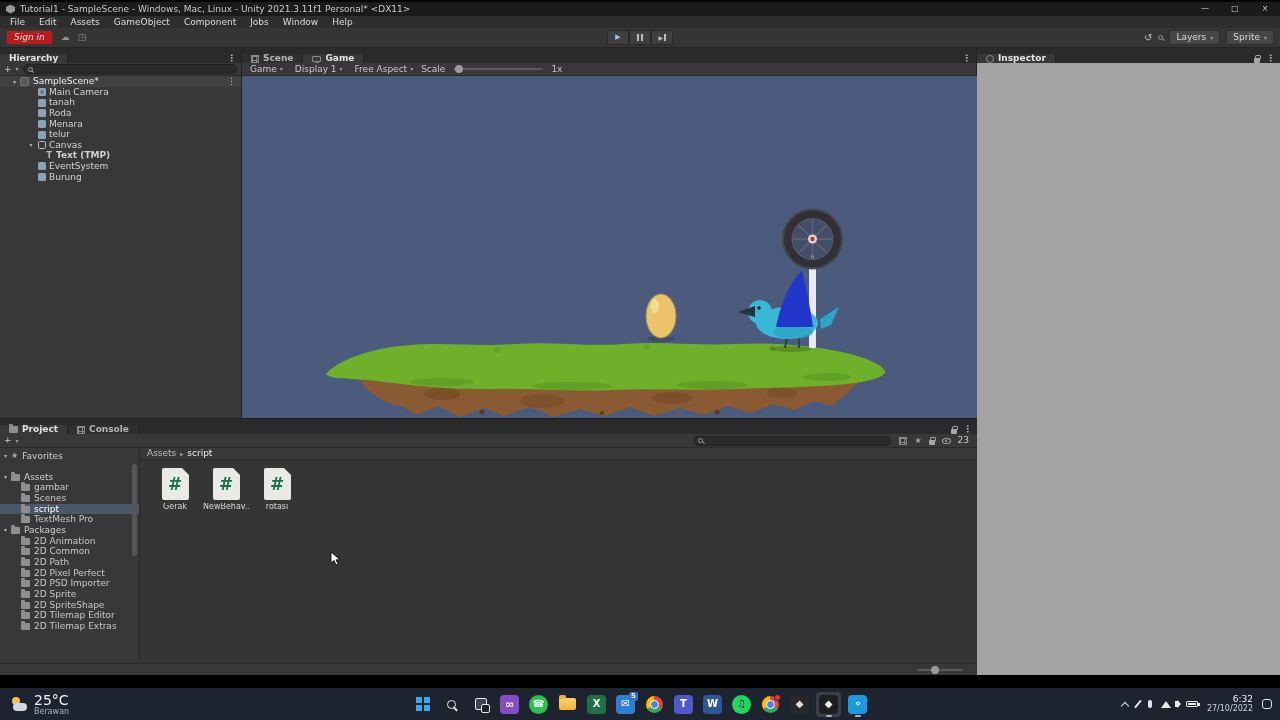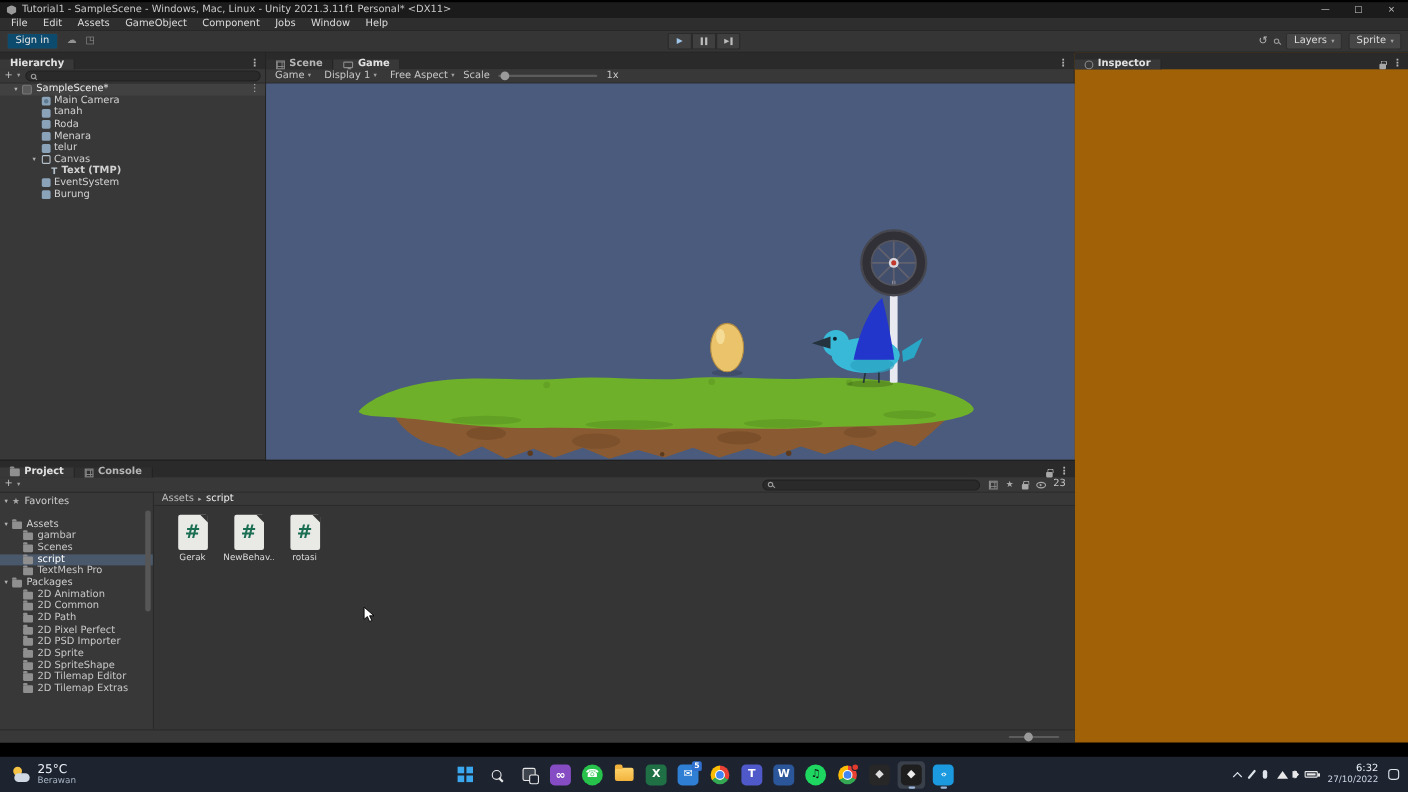--- a/index.html
+++ b/index.html
@@ -12,21 +12,21 @@
   #titlebar .title{color:#c9c9c9;font-size:9px;white-space:nowrap;}
   .win-btns{margin-left:auto;display:flex;height:100%;}
   .win-btn{width:30px;height:100%;display:flex;align-items:center;justify-content:center;color:#c8c8c8;font-size:8px;}
 
   
   #menubar{position:absolute;top:16px;left:0;width:1280px;height:12px;background:#2e2e2e;display:flex;align-items:center;padding-left:3px;}
   .menu-item{padding:0 7px;color:#dcdcdc;height:100%;display:flex;align-items:center;}
 
   
   #toolbar{position:absolute;top:28px;left:0;width:1280px;height:20px;background:#353535;border-bottom:1px solid #232323;display:flex;align-items:center;}
-  .signin{margin-left:6px;background:#0c4a6e;border:1px solid #3a3a3a;border-radius:2px;padding:2px 7px;color:#e4e4e4;}
+  .signin{margin-left:6px;background:#b91c1c;border:1px solid #3a3a3a;border-radius:2px;padding:2px 7px;color:#e4e4e4;font-style:italic;}
   .tool-ico{margin-left:8px;opacity:.55;color:#ddd;font-size:9px;}
   .transport{position:absolute;left:50%;top:2px;transform:translateX(-50%);display:flex;}
   .tp-btn{width:22px;height:15px;background:#3f3f3f;border:1px solid #2a2a2a;display:flex;align-items:center;justify-content:center;}
   .tp-btn:first-child{border-radius:2px 0 0 2px;}
   .tp-btn:last-child{border-radius:0 2px 2px 0;}
   .tp-play{color:#9fc5e8;font-size:7px;}
   .pbar{width:2px;height:7px;background:#bdbdbd;margin:0 1px;display:inline-block;}
   .step-g{color:#bdbdbd;font-size:6px;display:flex;align-items:center;gap:1px;}
   .step-bar{width:1.5px;height:7px;background:#bdbdbd;display:inline-block;}
   .tb-right{margin-left:auto;display:flex;align-items:center;gap:6px;padding-right:6px;}
@@ -71,21 +71,21 @@
   #gameview{position:absolute;top:48px;left:242px;width:735px;height:370px;background:#383838;border-right:1px solid #232323;}
   #game-canvas{position:absolute;top:28px;left:0;width:735px;height:342px;background:#4a5b7d;}
   .dd{display:flex;align-items:center;gap:3px;padding:0 4px;color:#c8c8c8;}
   .slider-track{width:90px;height:2px;background:#5c5c5c;border-radius:1px;position:relative;margin:0 4px;}
   .slider-thumb{position:absolute;left:2px;top:-3px;width:8px;height:8px;background:#9a9a9a;border-radius:50%;}
   .speaker{width:4px;height:5px;background:#b0b0b0;position:relative;margin-right:3px;}
   .speaker::before{content:"";position:absolute;left:3px;top:-2px;border-top:4.5px solid transparent;border-bottom:4.5px solid transparent;border-right:5px solid #b0b0b0;}
   .gv-right{margin-left:auto;display:flex;align-items:center;gap:7px;padding-right:6px;margin-top:40px;}
 
   
-  #inspector{position:absolute;top:48px;left:977px;width:303px;height:627px;background:#a16207;}
+  #inspector{position:absolute;top:48px;left:977px;width:303px;height:627px;background:#a3a3a3;}
   .insp-ico{width:8px;height:8px;border-radius:50%;border:1px solid #8a8a8a;}
 
   
   #project{position:absolute;top:418px;left:0;width:977px;height:257px;background:#383838;border-top:1px solid #1e1e1e;}
   #project .ptb{height:14px;}
   #project-search{flex:none;width:198px;margin-left:auto;}
   .ptb-icons{display:flex;align-items:center;gap:7px;padding:0 4px;}
   .star-ico{color:#a8a8a8;font-size:8px;}
   .eye{width:9px;height:6px;border:1px solid #a8a8a8;border-radius:50%;position:relative;}
   .eye::after{content:"";position:absolute;inset:1px 2.5px;background:#a8a8a8;border-radius:50%;}
@@ -113,21 +113,21 @@
   
   #cursor{position:absolute;left:330px;top:551px;z-index:50;}
 
   
   #taskbar{position:absolute;top:688px;left:0;width:1280px;height:32px;background:#1d2430;display:flex;align-items:center;}
   .wx{display:flex;align-items:center;gap:6px;padding-left:10px;}
   .wx-icon{width:18px;height:14px;position:relative;}
   .wx-icon::before{content:"";position:absolute;width:8px;height:8px;border-radius:50%;background:#f6c244;left:2px;top:0;}
   .wx-icon::after{content:"";position:absolute;width:14px;height:8px;border-radius:4px;background:#cfd8e3;left:3px;bottom:0;}
   .wx-txt{display:flex;flex-direction:column;gap:1px;}
-  .wx-temp{font-size:11px;color:#eef2f8;}
+  .wx-temp{font-size:14px;color:#eef2f8;}
   .wx-cond{font-size:8px;color:#a7b2c2;}
   .tb-center{position:absolute;left:50%;top:0;height:32px;transform:translateX(-50%);display:flex;align-items:center;gap:4px;}
   .tb-icon{position:relative;width:25px;height:25px;border-radius:4px;display:flex;align-items:center;justify-content:center;}
   .tb-icon.m-true{background:rgba(255,255,255,.13);}
   .tb-glyph{width:19px;height:19px;border-radius:4px;display:flex;align-items:center;justify-content:center;font-size:10px;font-weight:700;color:#fff;}
   .tb-badge{position:absolute;top:0;right:0;min-width:9px;height:9px;background:#2f6fd0;color:#fff;font-size:7px;font-weight:700;border-radius:2px;display:flex;align-items:center;justify-content:center;padding:0 1px;}
   .tb-badge: empty{display:none;}
   .tb-badge:empty{display:none;}
   .tb-dot{display:none;}
   .tb-dot.m-true{display:block;position:absolute;bottom:0;left:50%;transform:translateX(-50%);width:6px;height:2px;border-radius:1px;background:#9cb6d8;}

